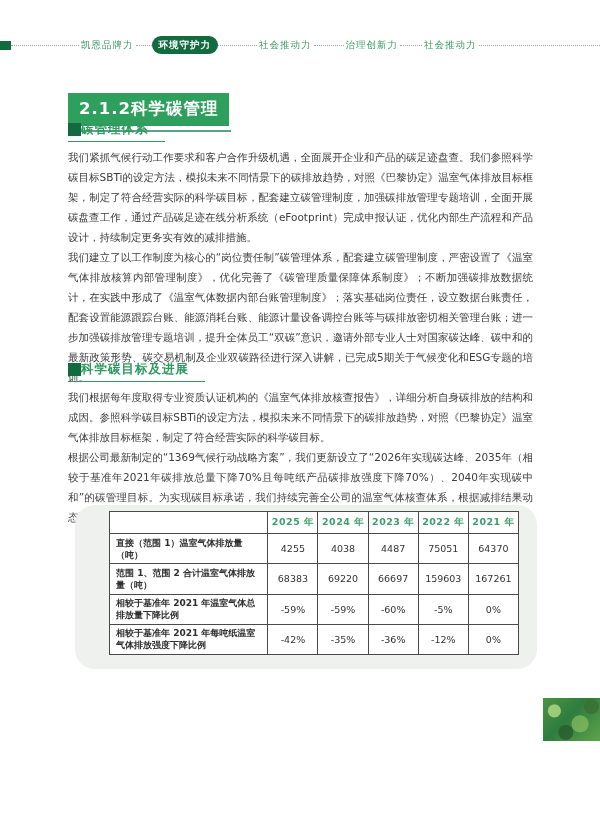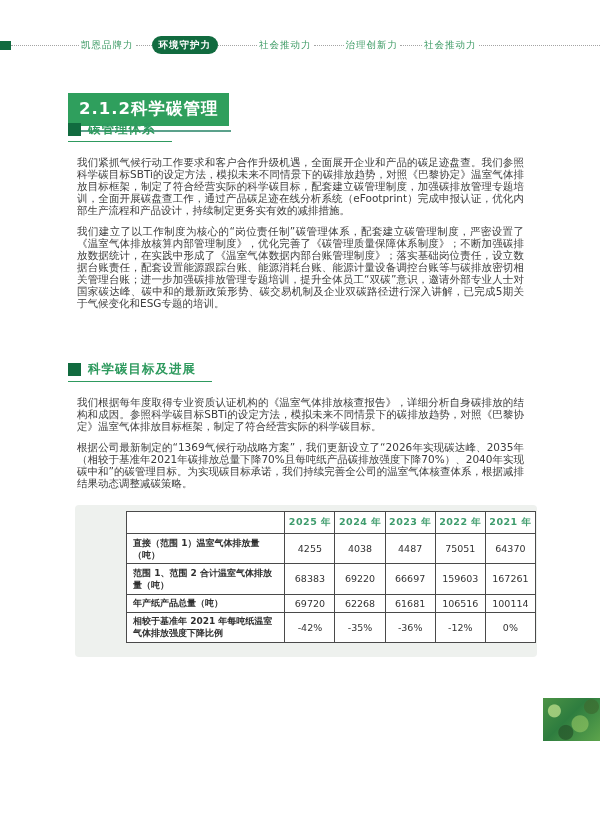--- a/index.html
+++ b/index.html
@@ -28,34 +28,34 @@
     display:inline-block;background:#2f9f5d;color:#ffffff;
     font-size:16.5px;font-weight:bold;letter-spacing:1px;
     padding:5px 11px 6px 11px;
   }
   .title-underline{width:163px;border-top:2px solid #5ba18b;margin-top:4px;}
   
   .section{position:absolute;left:68px;width:465px;}
   .section-1{top:121px;}
   .section-2{top:361px;}
   .sec-head{
-    display:inline-flex;align-items:center;gap:7px;
+    display:inline-flex;align-items:center;
     border-bottom:1.5px solid #2e9a5e;padding:0 16px 3px 0;margin-bottom:5px;
   }
   .sec-square{width:13px;height:13px;background:#116b3f;flex:0 0 auto;}
   .sec-title{font-size:12.5px;font-weight:bold;color:#2e9a5e;letter-spacing:1px;white-space:nowrap;}
   .body-text{
-    margin:9px;font-size:10.5px;line-height:12px;color:#3d3d3d;
+    margin:0;font-size:10.5px;line-height:20px;color:#3d3d3d;
     text-align:justify;text-justify:inter-ideograph;
   }
   
   .table-panel{
     position:absolute;left:75px;top:505px;width:462px;box-sizing:border-box;
-    background:#eef1ee;border-radius:4px;
-    padding:6px 9px 14px 51px;
+    background:#eef1ee;border-radius:20px;
+    padding:6px 9px 14px 34px;
   }
   table.ghg{border-collapse:collapse;width:410px;table-layout:fixed;background:#ffffff;}
   table.ghg th,table.ghg td{border:1px solid #4a4a4a;}
   table.ghg col.c-label{width:158px;}
   table.ghg col.c-year{width:50px;}
   th.year-h{
     font-size:9.5px;color:#3f9c6d;font-weight:bold;text-align:center;
     padding:4px 1px;letter-spacing:0.5px;white-space:nowrap;background:#ffffff;
   }
   th.corner-h{background:#ffffff;}
@@ -158,26 +158,26 @@
           </tr>
           <tr>
             <th class="row-label">范围 1、范围 2 合计温室气体排放量（吨）</th>
             <td class="val">68383</td>
             <td class="val">69220</td>
             <td class="val">66697</td>
             <td class="val">159603</td>
             <td class="val">167261</td>
           </tr>
           <tr>
-            <th class="row-label">年产纸产品总量（吨）</th>
-            <td class="val">69720</td>
-            <td class="val">62268</td>
-            <td class="val">61681</td>
-            <td class="val">106516</td>
-            <td class="val">100114</td>
+            <th class="row-label">相较于基准年 2021 年温室气体总排放量下降比例</th>
+            <td class="val">-59%</td>
+            <td class="val">-59%</td>
+            <td class="val">-60%</td>
+            <td class="val">-5%</td>
+            <td class="val">0%</td>
           </tr>
           <tr>
             <th class="row-label">相较于基准年 2021 年每吨纸温室气体排放强度下降比例</th>
             <td class="val">-42%</td>
             <td class="val">-35%</td>
             <td class="val">-36%</td>
             <td class="val">-12%</td>
             <td class="val">0%</td>
           </tr>
         </tbody>

